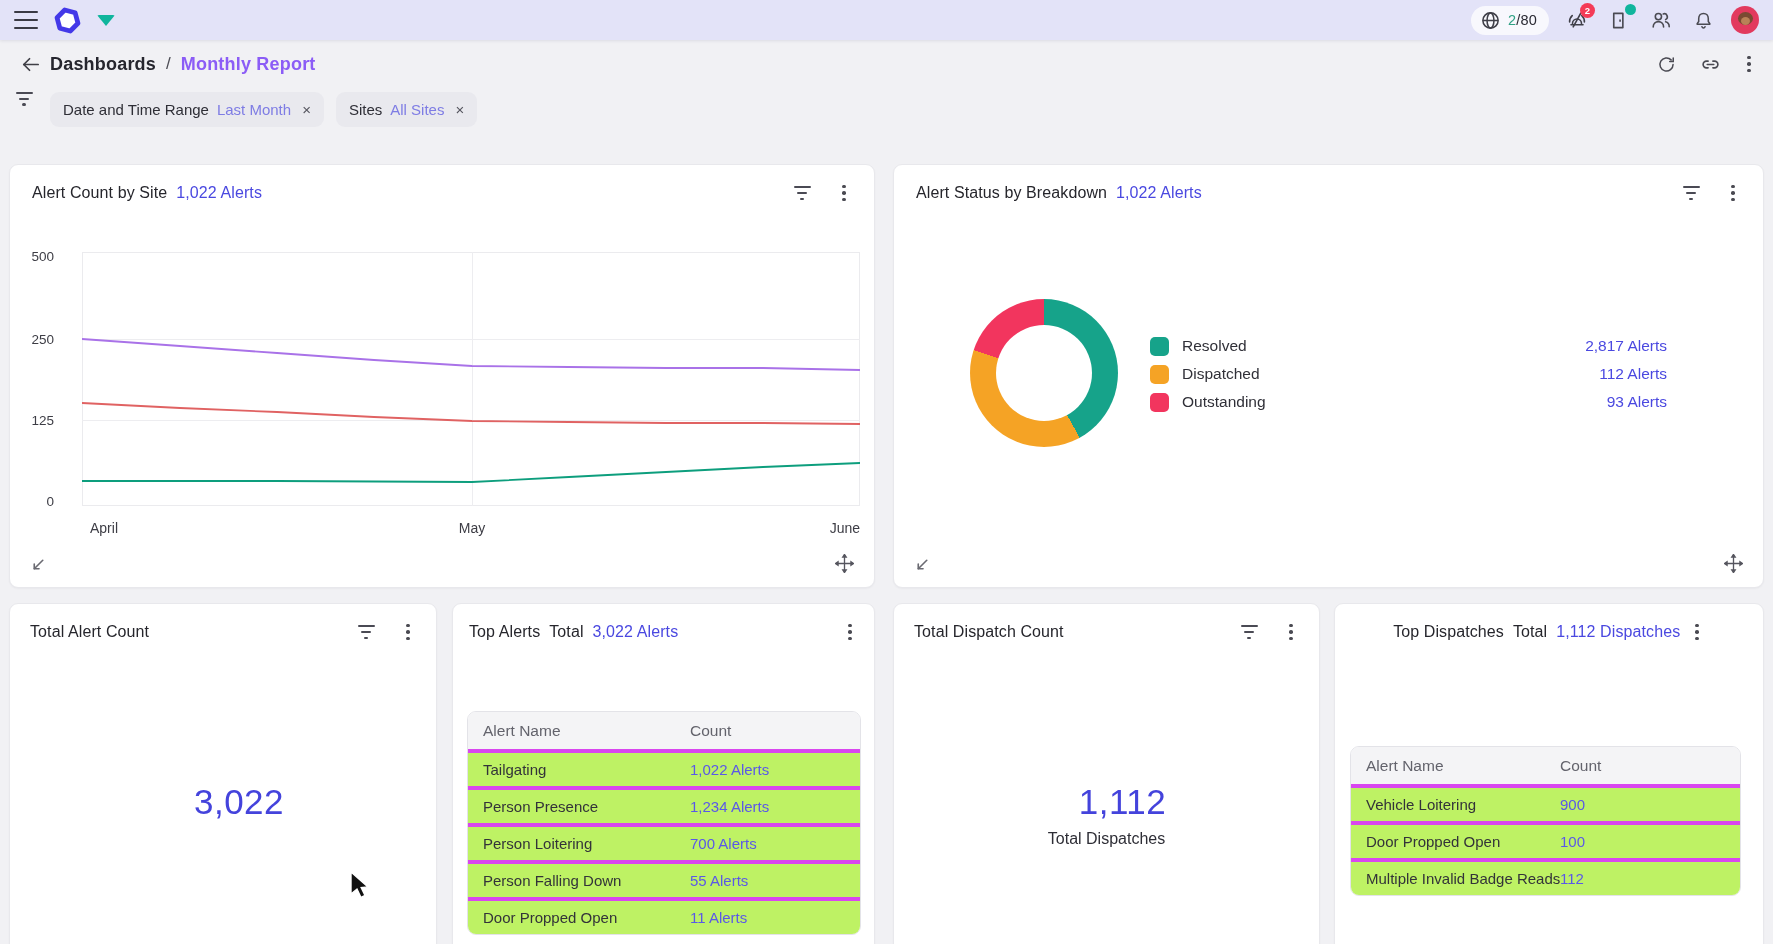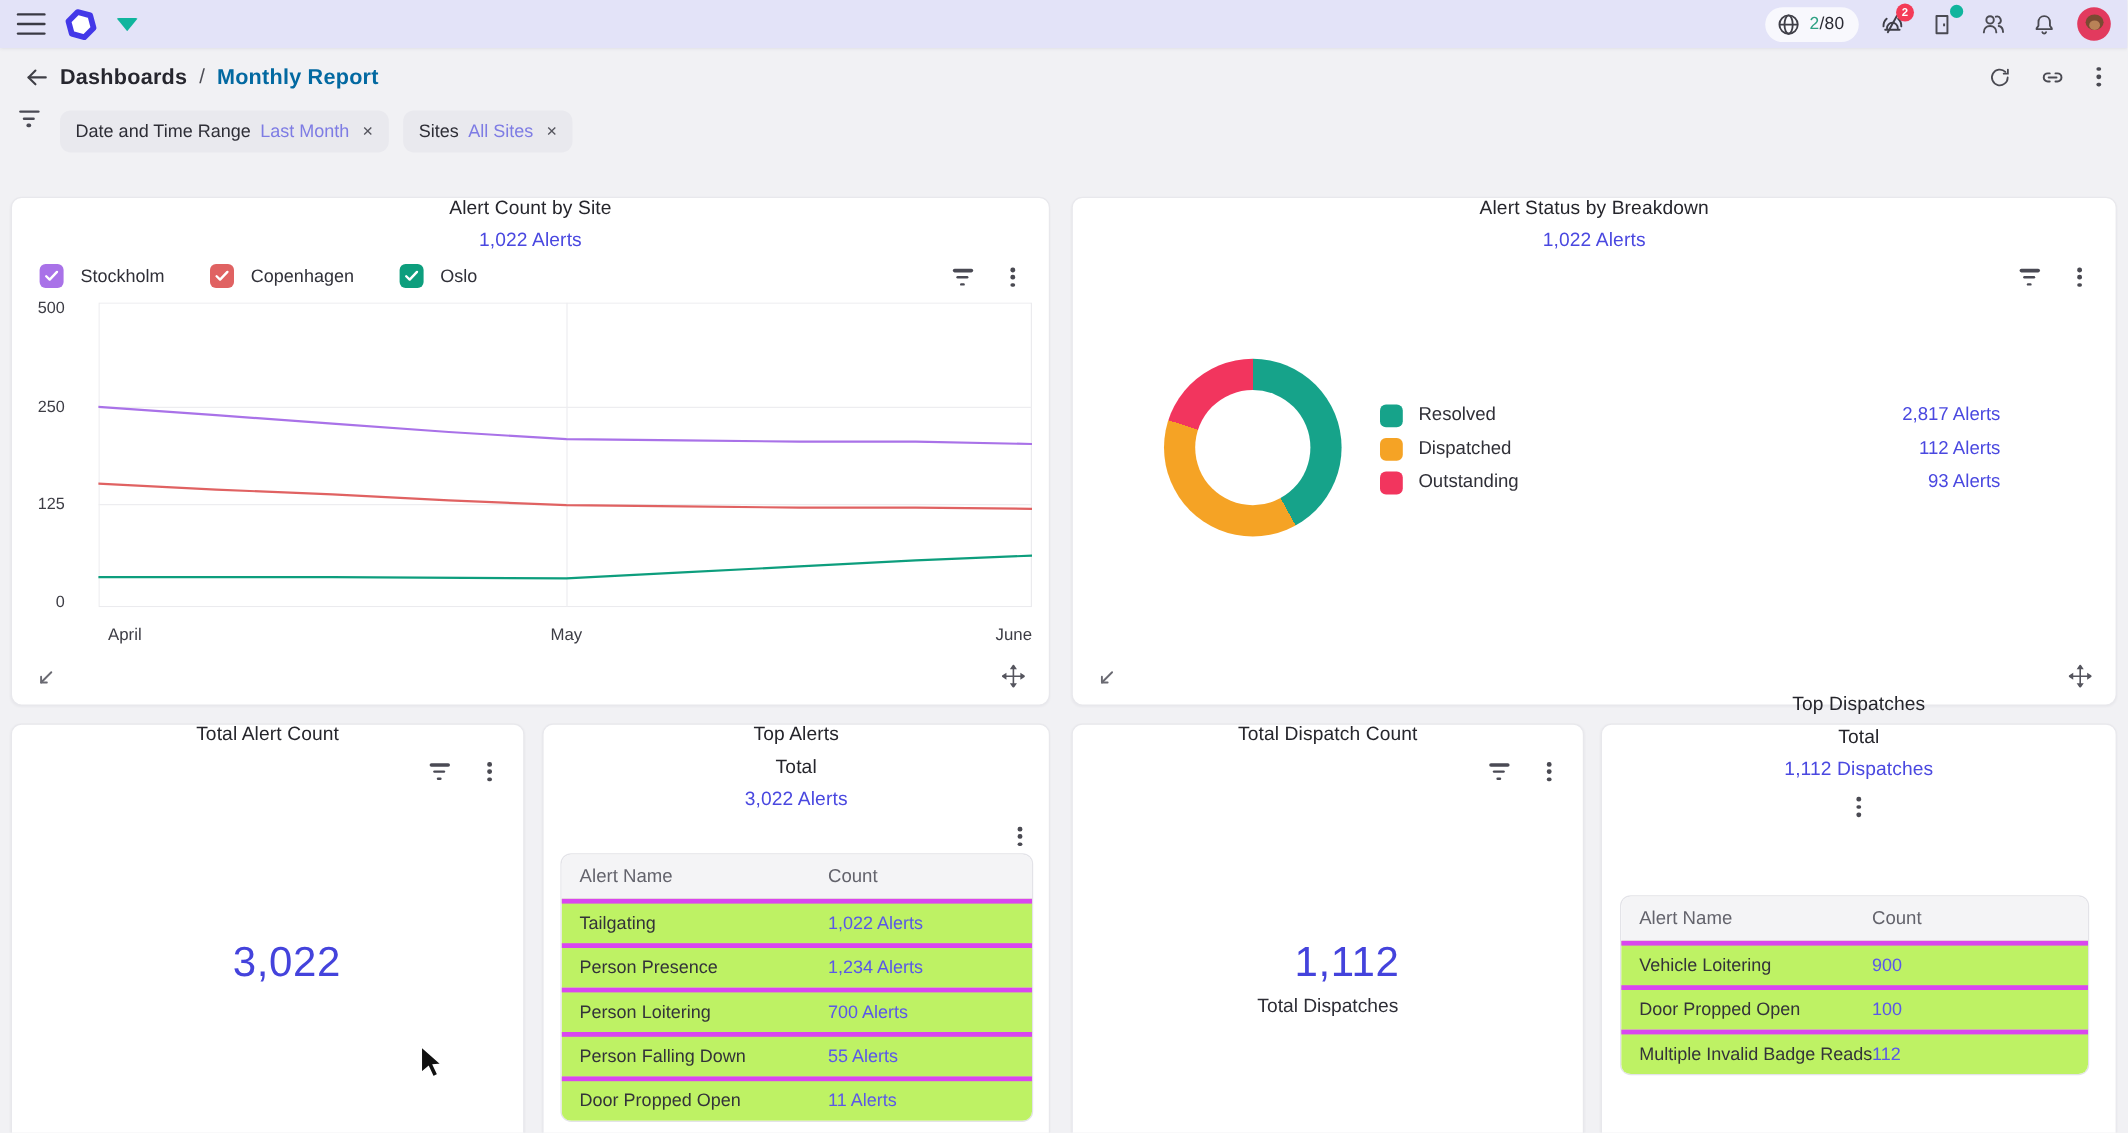--- a/index.html
+++ b/index.html
@@ -24,37 +24,37 @@
   .dot-teal { position:absolute; top:-2px; right:-3px; width:11px; height:11px; border-radius:50%; background:#10b59d; }
   .avatar { width:28px; height:28px; border-radius:50%; background:#e23a5e; position:relative; overflow:hidden; }
   .avatar::before{ content:""; position:absolute; left:7px; top:6px; width:15px; height:13px; border-radius:50%; background:#7a4a32;}
   .avatar::after{ content:""; position:absolute; left:10px; top:11px; width:9px; height:8px; border-radius:50%; background:#b98257;}
 
   
   .pagebar { position:absolute; left:0; top:40px; width:100%; height:48px; display:flex; align-items:center; padding:0 16px; }
   .back-btn { width:28px; height:28px; display:flex; align-items:center; justify-content:center; cursor:pointer; }
   .crumb-root { font-size:18px; font-weight:600; color:#26262e; margin-left:6px; letter-spacing:.2px;}
   .crumb-sep { font-size:17px; color:#4d4d55; margin:0 10px; }
-  .crumb-title { font-size:18px; font-weight:600; color:#0369a1; letter-spacing:.2px;}
+  .crumb-title { font-size:18px; font-weight:600; color:#8b5cf6; letter-spacing:.2px;}
   .pb-actions { margin-left:auto; display:flex; align-items:center; gap:18px; }
   .pb-icon { width:26px; height:26px; display:flex; align-items:center; justify-content:center; cursor:pointer; }
 
   
   .filterbar { position:absolute; left:0; top:92px; width:100%; height:42px; display:flex; align-items:flex-start; padding:0 10px; gap:12px;}
   .funnel { display:flex; flex-direction:column; align-items:center; gap:3.5px; width:28px; cursor:pointer;}
   .funnel i { display:block; height:2.2px; border-radius:2px; background:#4a4a54; }
   .funnel i:nth-child(1){width:17px}.funnel i:nth-child(2){width:10px}.funnel i:nth-child(3){width:4px}
   .chip { display:flex; align-items:center; gap:8px; height:35px; background:#e9e9ee; border-radius:9px; padding:0 13px; font-size:15px; cursor:default;}
   .chip .c-label{ color:#2e2e36; }
   .chip .c-value{ color:#7e7ce4; }
   .chip .c-close{ color:#55555e; font-size:15px; margin-left:3px; cursor:pointer; line-height:1;}
 
   
   .card { position:absolute; background:#fff; border:1px solid #e8e8ec; border-radius:9px; box-shadow:0 1px 2px rgba(30,30,60,.04); }
-  .card-head { display:flex; align-items:center; gap:9px; padding:0 22px; height:56px;flex-direction:column; }
+  .card-head { display:flex; align-items:center; gap:9px; padding:0 22px; height:56px; }
   .card-title { font-size:16px; color:#26262c; font-weight:500; letter-spacing:.1px;}
   .card-total { font-size:16px; color:#4a48e0; font-weight:500; letter-spacing:.1px;}
   .head-actions { margin-left:auto; display:flex; align-items:center; gap:20px; }
   .kebab { display:flex; flex-direction:column; gap:2.8px; padding:4px 6px; cursor:pointer;}
   .kebab i { width:3.6px; height:3.6px; border-radius:50%; background:#4a4a52; }
 
   #card-line  { left:9px;  top:164px; width:866px; height:424px; }
   #card-donut { left:893px; top:164px; width:871px; height:424px; }
   #card-total-alerts    { left:9px;    top:603px; width:428px; height:358px; }
   #card-top-alerts      { left:452px;  top:603px; width:423px; height:358px; }
@@ -234,46 +234,20 @@
             <i></i>
             <i></i>
           </div>
         <div class="kebab">
             <i></i>
             <i></i>
             <i></i>
           </div>
       </div>
     </div>
-    <div class="site-legend" id="site-legend">
-        <div class="leg-item">
-          <span class="leg-check" style="background: rgb(169, 114, 232);">
-            <svg width="12" height="10" viewBox="0 0 12 10" fill="none" stroke="#fff" stroke-width="2" stroke-linecap="round" stroke-linejoin="round">
-              <path d="M1.5 5.2 4.4 8 10.5 1.6"></path>
-            </svg>
-          </span>
-          <span class="leg-label">Stockholm</span>
-        </div>
-        <div class="leg-item">
-          <span class="leg-check" style="background: rgb(224, 98, 98);">
-            <svg width="12" height="10" viewBox="0 0 12 10" fill="none" stroke="#fff" stroke-width="2" stroke-linecap="round" stroke-linejoin="round">
-              <path d="M1.5 5.2 4.4 8 10.5 1.6"></path>
-            </svg>
-          </span>
-          <span class="leg-label">Copenhagen</span>
-        </div>
-        <div class="leg-item">
-          <span class="leg-check" style="background: rgb(13, 158, 125);">
-            <svg width="12" height="10" viewBox="0 0 12 10" fill="none" stroke="#fff" stroke-width="2" stroke-linecap="round" stroke-linejoin="round">
-              <path d="M1.5 5.2 4.4 8 10.5 1.6"></path>
-            </svg>
-          </span>
-          <span class="leg-label">Oslo</span>
-        </div>
-      </div>
     <div class="ylabels" id="line-ylabels">
         <div style="top: 4px;">500</div>
         <div style="top: 87px;">250</div>
         <div style="top: 168px;">125</div>
         <div style="top: 249px;">0</div>
       </div>
     <div class="plot-wrap">
       <svg id="line-svg" width="778" height="254" viewBox="0 0 778 254">
           <rect x="0.5" y="0.5" width="777" height="253" fill="#ffffff" stroke="#ebebee" stroke-width="1"></rect>
           <line x1="0" y1="87.5" x2="778" y2="87.5" stroke="#ededf0" stroke-width="1"></line>

